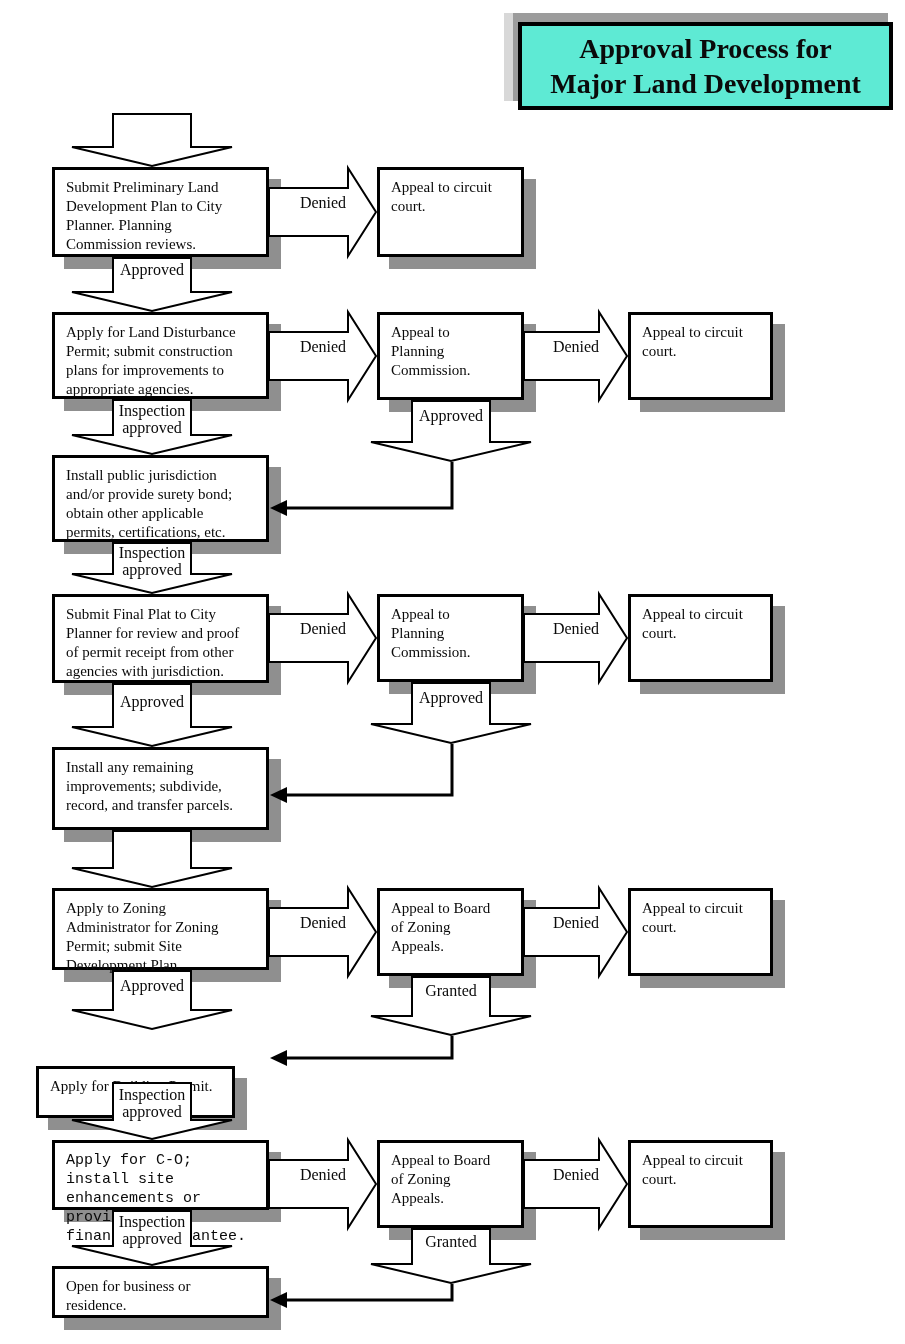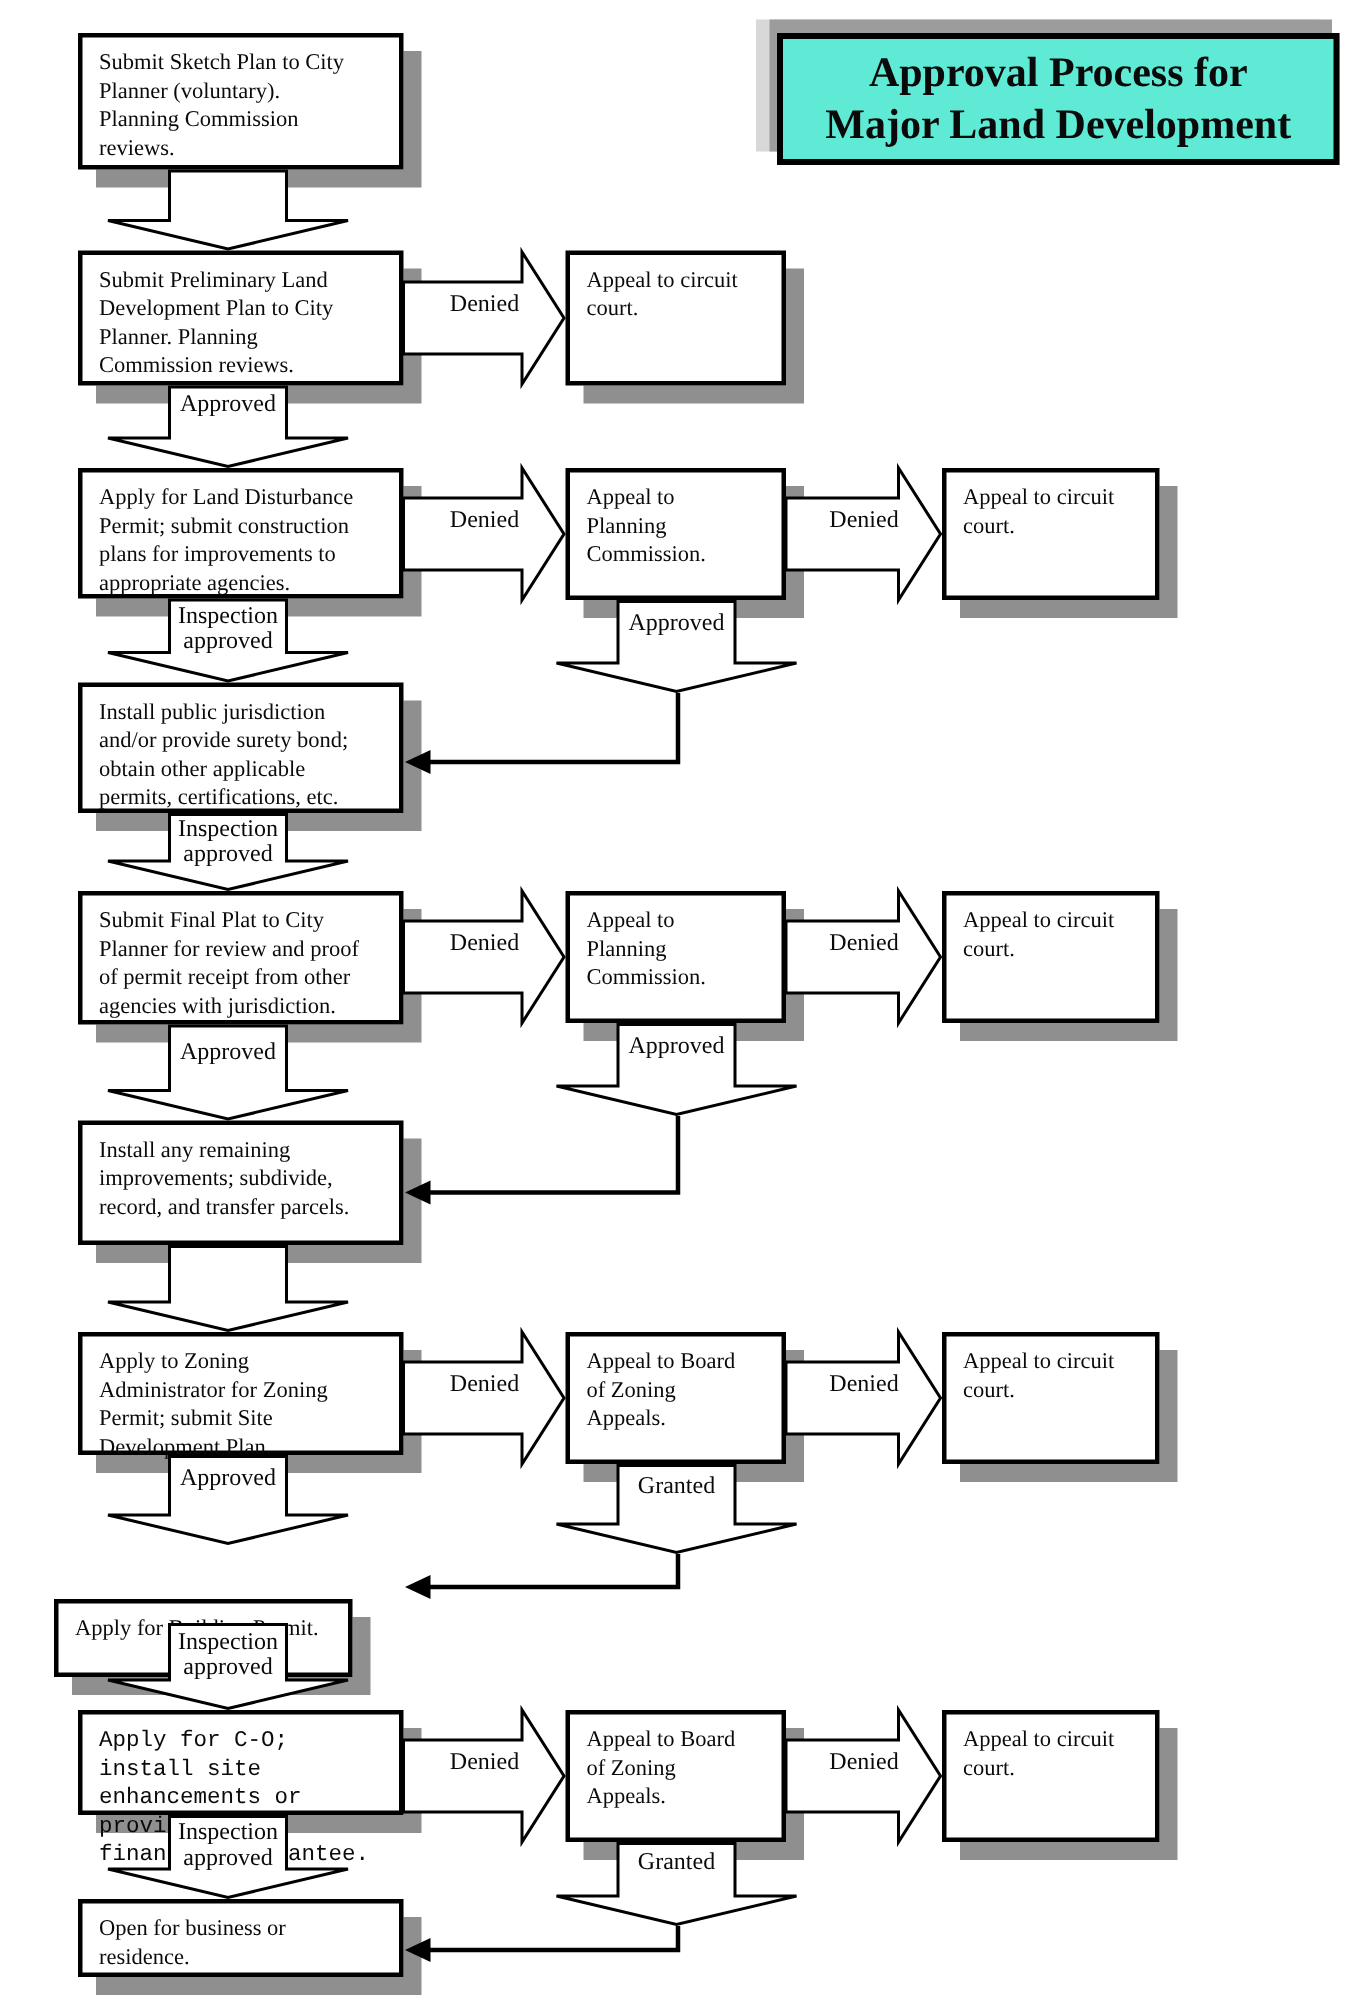--- a/index.html
+++ b/index.html
@@ -24,24 +24,20 @@
         white-space:pre-line;}
 </style>
 </head>
 <body>
 
 <div id="page">
 
   <div class="titlebox">Approval Process for
 Major Land Development</div>
 
-  <div class="pbox" style="left:52px;top:22px;width:217px;height:91px;">Submit Sketch Plan to City
-Planner (voluntary).
-Planning Commission
-reviews.</div>
   <div class="pbox" style="left:52px;top:167px;width:217px;height:90px;">Submit Preliminary Land
 Development Plan to City
 Planner.  Planning
 Commission reviews.</div>
   <div class="pbox" style="left:52px;top:312px;width:217px;height:87px;">Apply for Land Disturbance
 Permit; submit construction
 plans for improvements to
 appropriate agencies.</div>
   <div class="pbox" style="left:52px;top:455px;width:217px;height:87px;">Install public jurisdiction
 and/or provide surety bond;

